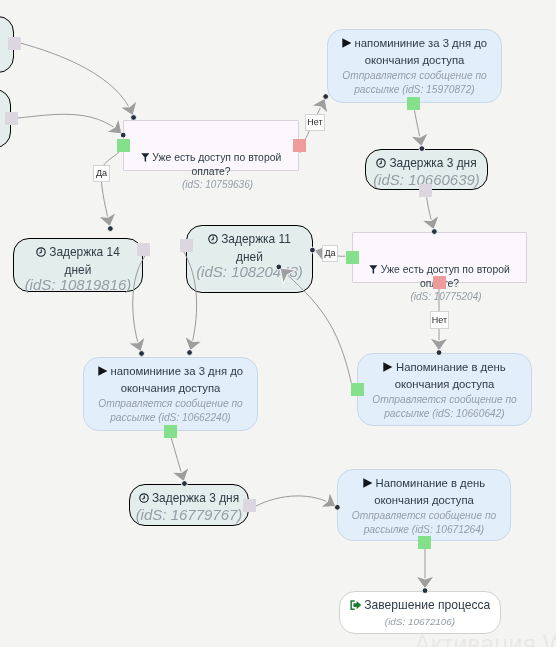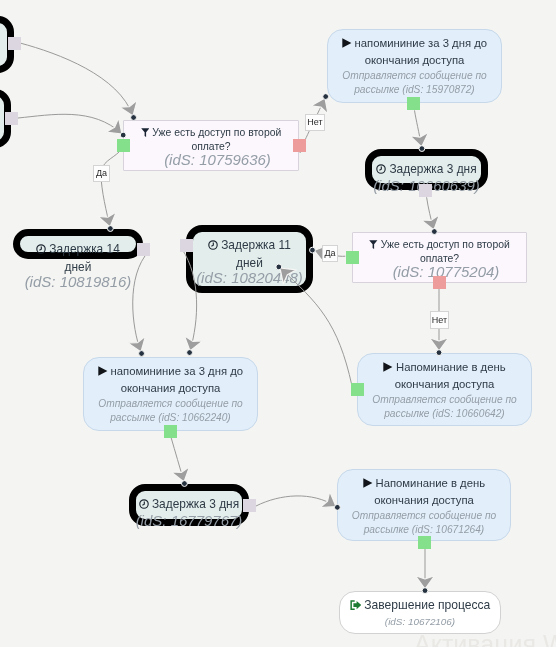--- a/index.html
+++ b/index.html
@@ -8,29 +8,29 @@
        font-family:"Liberation Sans",sans-serif;-webkit-font-smoothing:antialiased;}
   #canvas{position:relative;width:556px;height:647px;overflow:hidden;background:#f4f4f2;}
   svg.edges{position:absolute;left:0;top:0;width:556px;height:647px;overflow:visible;}
   .node{position:absolute;box-sizing:border-box;border-radius:16px;
         display:flex;flex-direction:column;align-items:center;justify-content:flex-start;
         padding:5px 3px 0 3px;overflow:visible;}
   .ttl{font-size:11.3px;line-height:16.3px;text-align:center;color:#2e3b46;}
   .tline{white-space:nowrap;}
   .sub{font-size:10.2px;line-height:14px;text-align:center;color:#949da6;font-style:italic;}
   .sline{white-space:nowrap;}
-  .n-cond .ttl{font-size:10.4px;line-height:13px;}
-  .n-cond .sub{font-size:15px;line-height:13px;margin-left:13px;}
+  .n-cond .ttl{font-size:10.4px;line-height:13px;margin-top:25px;}
+  .n-cond .sub{font-size:10px;line-height:13px;margin-left:13px;}
   .n-cond{padding-top:5px;}
   .n-delay .ttl{font-size:11.9px;line-height:16.6px;}
   .n-delay .sub{font-size:15px;}
   .n-end .ttl{font-size:12.1px;line-height:16.6px;}
   .n-end .sub{font-size:9.9px;}
   .n-msg{background:#e2effb;border:1px solid #c6d8ea;}
-  .n-delay{background:#e3eeec;border:7px solid #000000;}
+  .n-delay{background:#e3eeec;border:1px solid #000000;}
   .n-cond{background:#fbf7fd;border:1px solid #d7d2dc;border-radius:1px;}
   .n-end{background:#ffffff;border:1px solid #d2d2d2;}
   .handle{position:absolute;width:13px;height:13px;box-sizing:border-box;}
   .h-green{background:#85e08c;}
   .h-red{background:#ee9b9b;}
   .h-gray{background:#dcd6e0;}
   .elabel{position:absolute;background:#fdfdfd;border:1px solid #d4d4d4;
           font-size:9px;color:#2a2a2a;display:flex;align-items:center;
           justify-content:center;box-sizing:border-box;line-height:9px;}
   .wm{position:absolute;font-size:25px;color:#e9e8e5;white-space:nowrap;
@@ -72,21 +72,21 @@
         <div class="ttl">
           <div class="tline"><span class="ico"><svg width="10" height="10" viewBox="0 0 10 10">
                 <circle cx="5" cy="5" r="4.2" fill="none" stroke="#1d2630" stroke-width="1.15"></circle>
                 <path d="M5.3 2.5 L5.3 5.2 L3.4 6.2" stroke="#1d2630" stroke-width="1.15" fill="none" stroke-linecap="butt"></path>
               </svg></span><span>Задержка 3 дня</span></div>
         </div>
         <div class="sub">
           <div class="sline">(idS: 10660639)</div>
         </div>
       </div>
-      <div class="node n-delay" style="left: 13px; top: 229px; width: 130px; height: 30px;">
+      <div class="node n-delay" style="left: 13px; top: 238px; width: 130px; height: 54px;">
         <div class="ttl">
           <div class="tline"><span class="ico"><svg width="10" height="10" viewBox="0 0 10 10">
                 <circle cx="5" cy="5" r="4.2" fill="none" stroke="#1d2630" stroke-width="1.15"></circle>
                 <path d="M5.3 2.5 L5.3 5.2 L3.4 6.2" stroke="#1d2630" stroke-width="1.15" fill="none" stroke-linecap="butt"></path>
               </svg></span><span>Задержка 14</span></div>
           <div class="tline"><span>дней</span></div>
         </div>
         <div class="sub">
           <div class="sline">(idS: 10819816)</div>
         </div>

